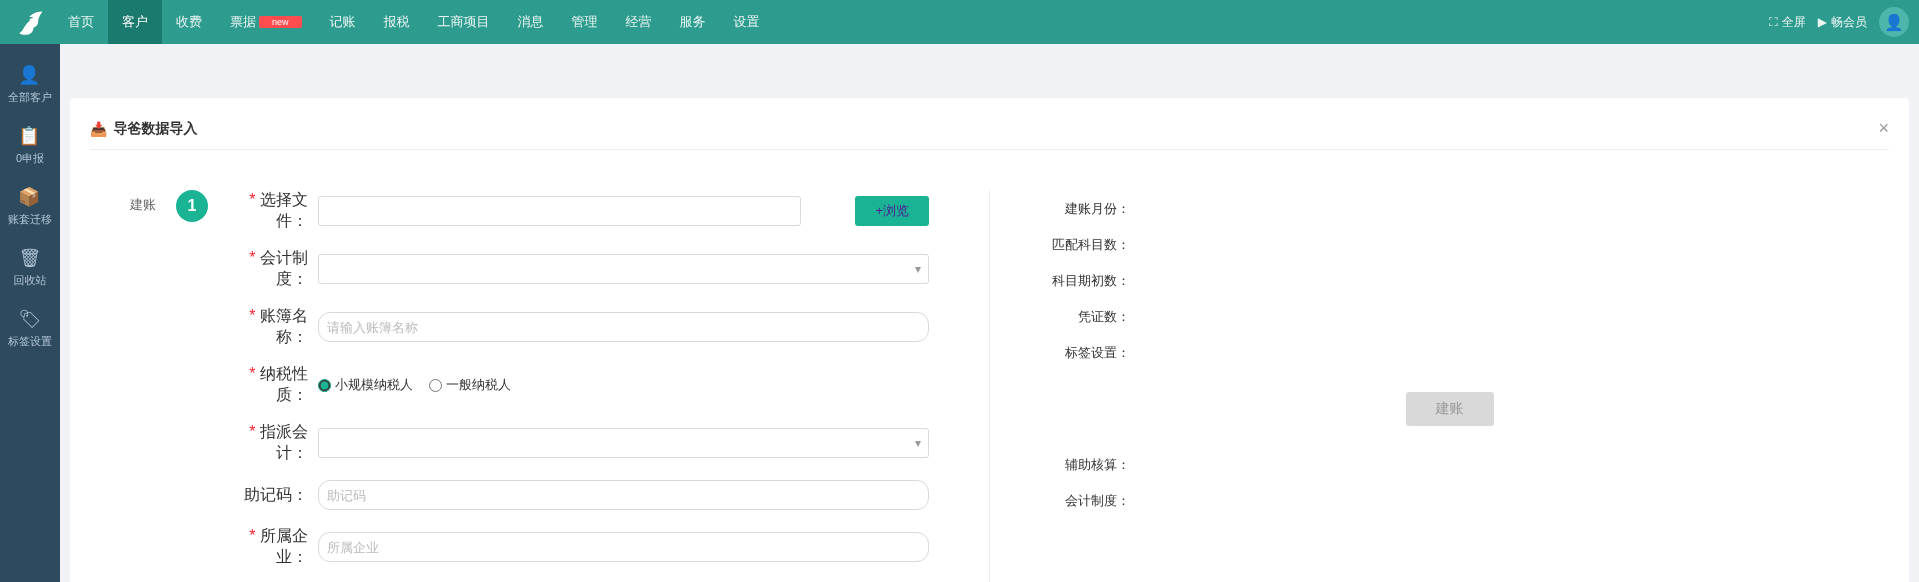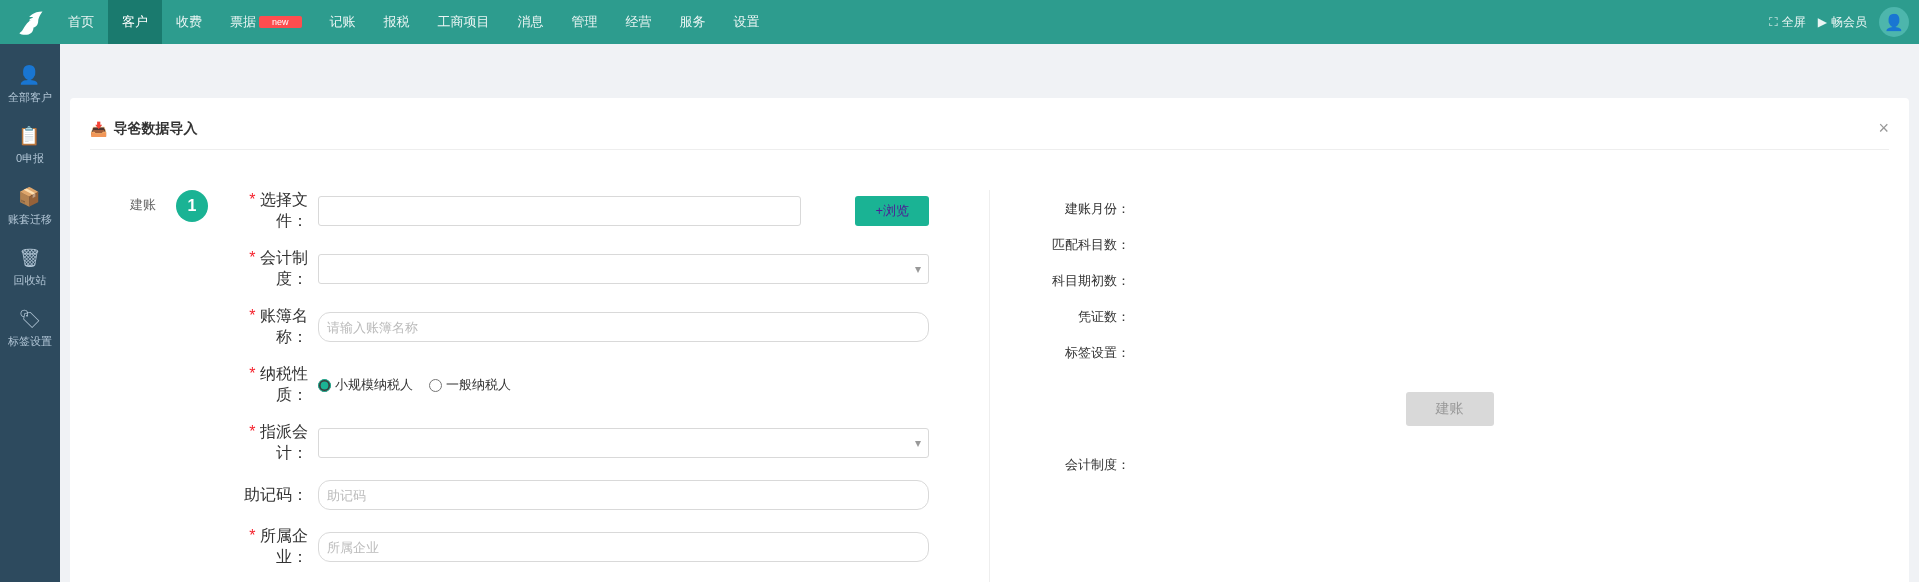--- a/index.html
+++ b/index.html
@@ -318,20 +318,24 @@
             <span class="info-label">标签设置：</span>
             <span class="info-value"></span>
           </div>
 
           <div style="margin-top:20px; display:flex; justify-content:center;">
             <button class="btn-create" disabled="">建账</button>
           </div>
 
           <div style="margin-top: 30px;">
             <div class="info-row">
+              <span class="info-label">辅助核算：</span>
+              <span class="info-value"></span>
+            </div>
+            <div class="info-row">
               <span class="info-label">会计制度：</span>
               <span class="info-value"></span>
             </div>
           </div>
 
         </div>
       </div>
     </div>
   </div>
 </main>

